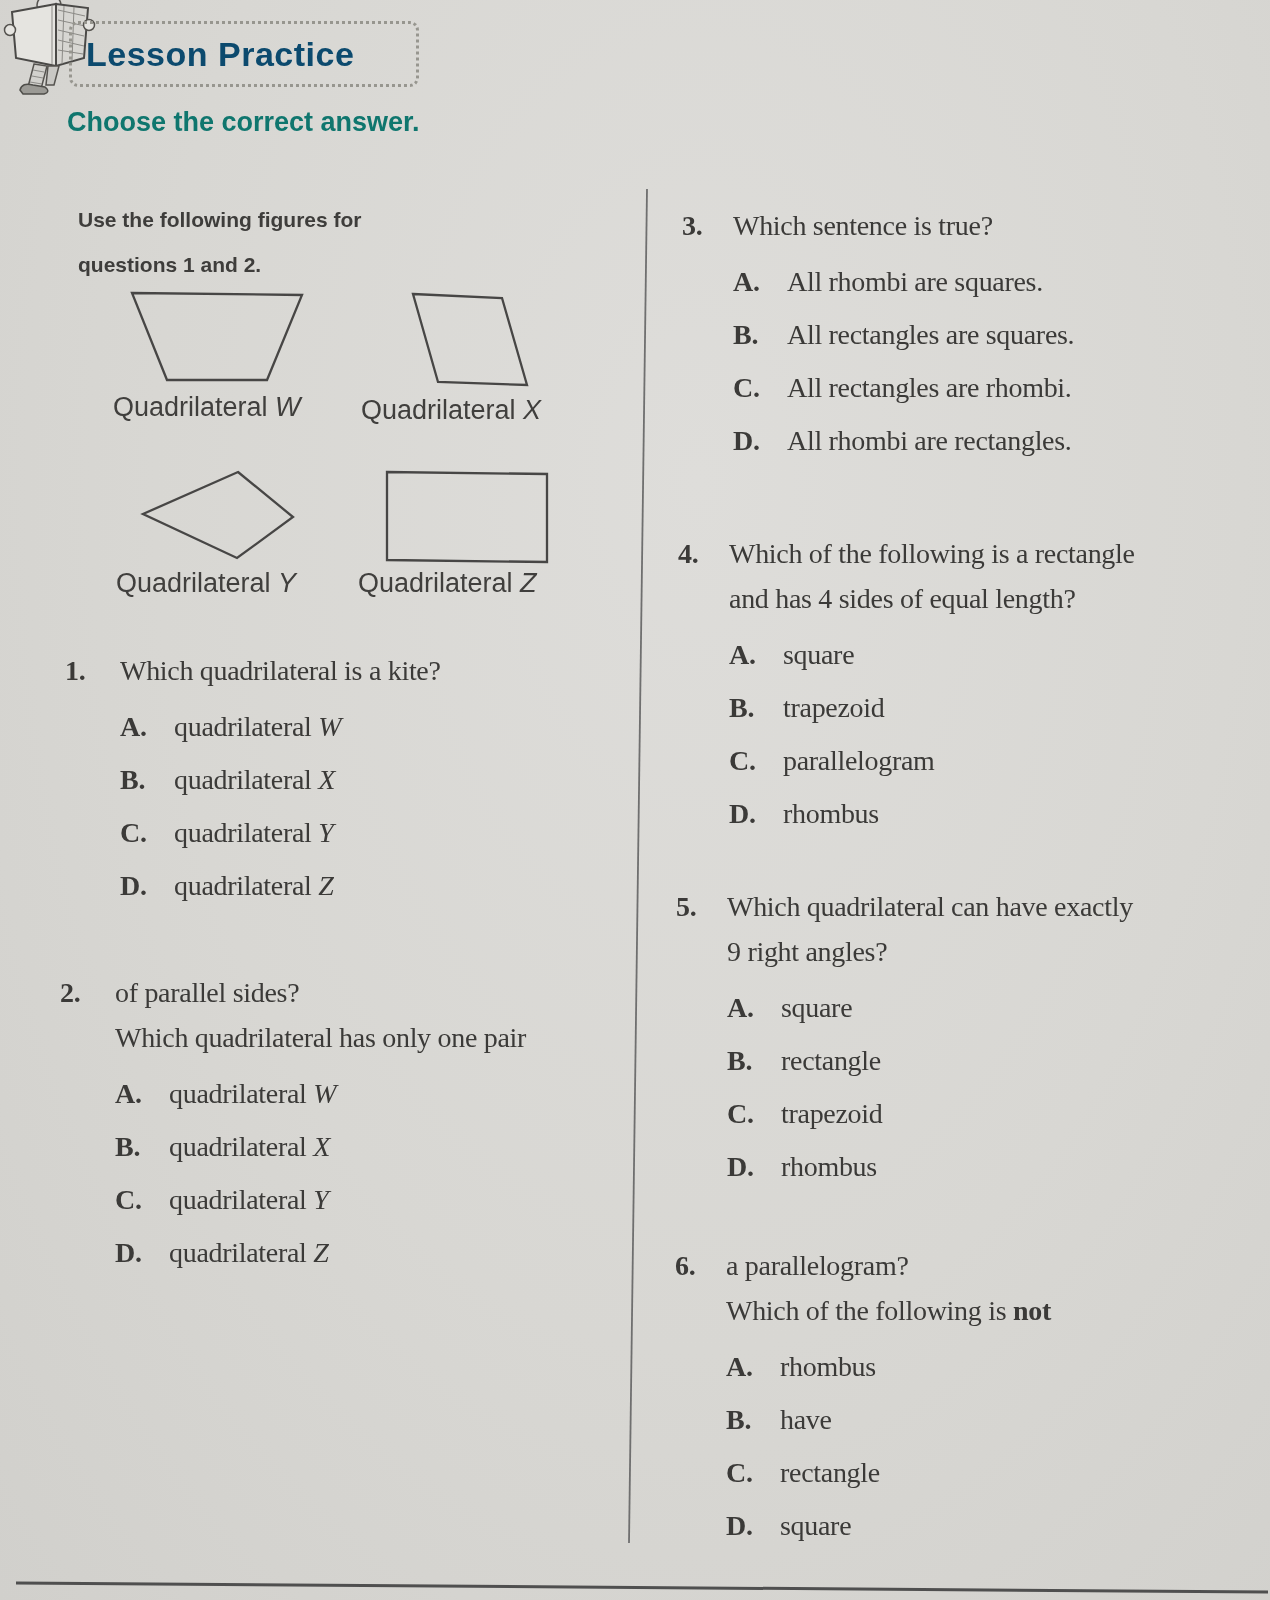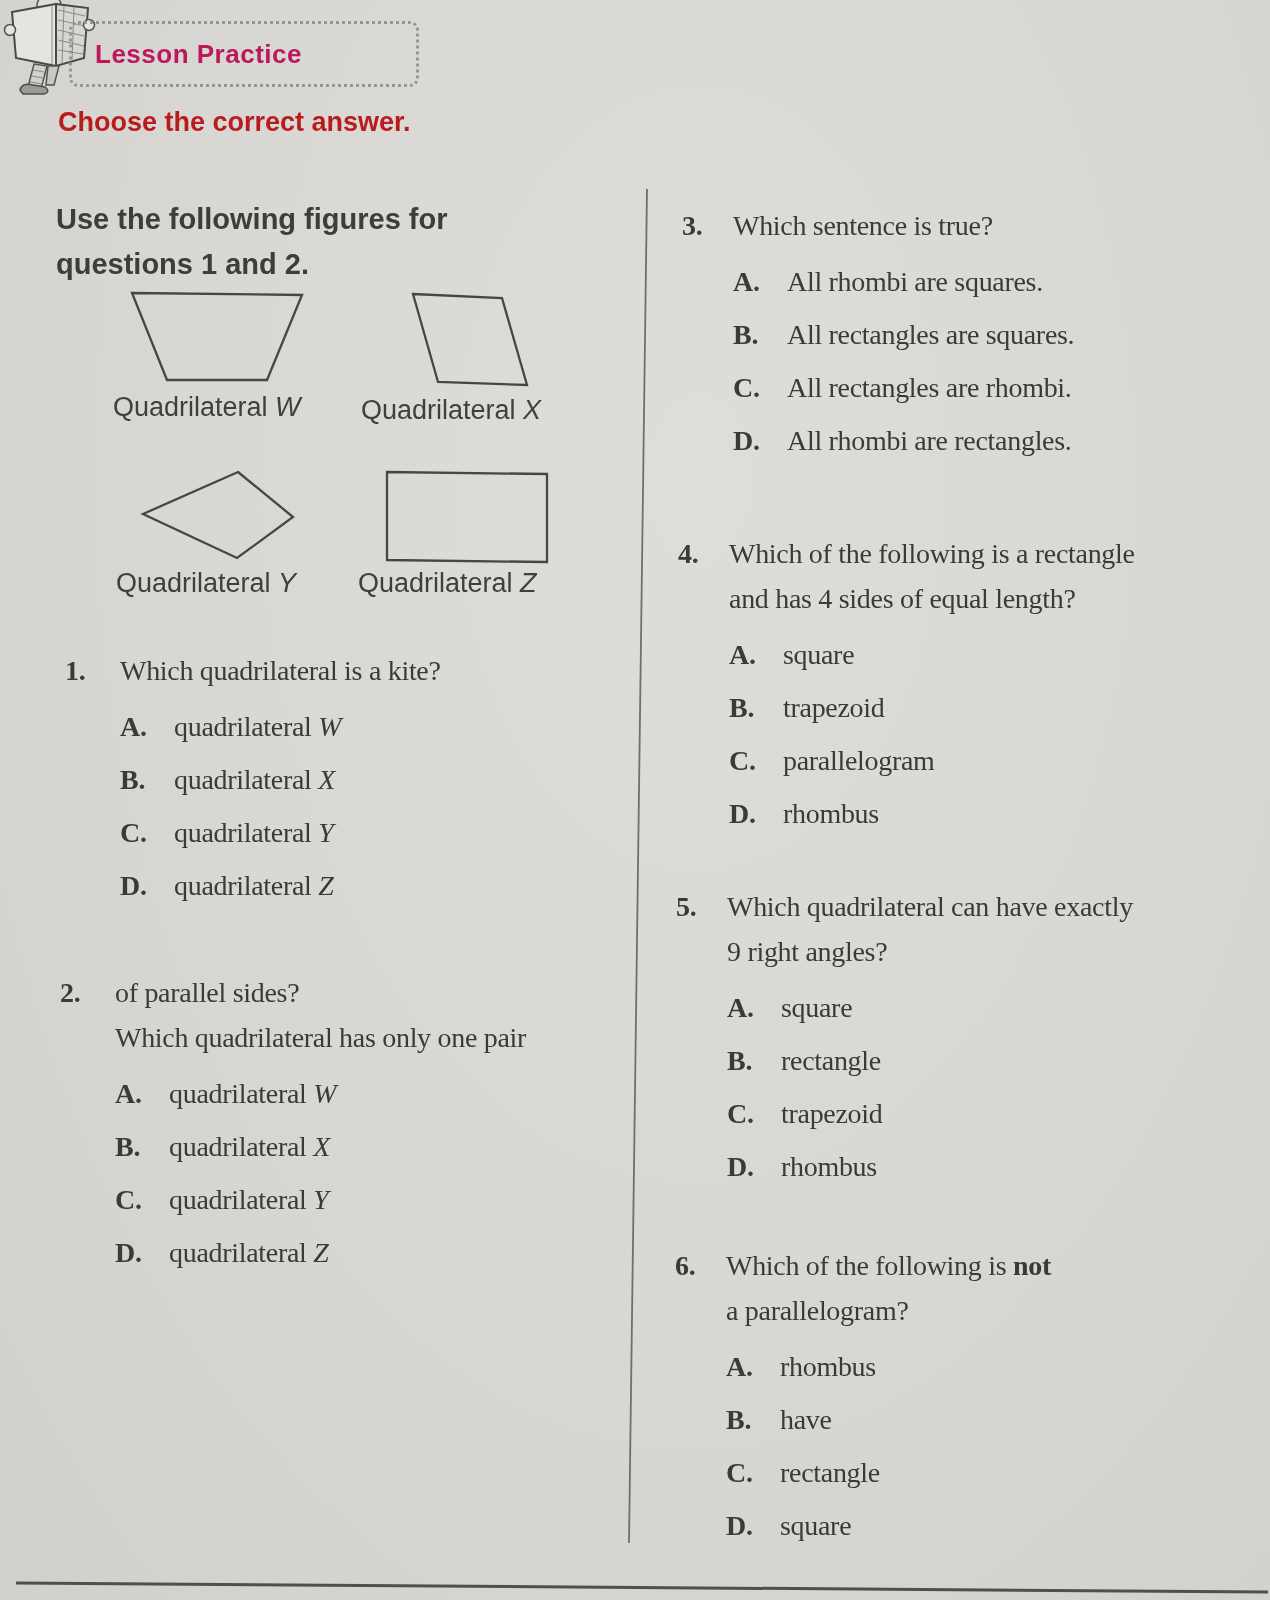--- a/index.html
+++ b/index.html
@@ -10,27 +10,27 @@
     color:#3d3c3a;
   }
   .abs{position:absolute;}
   
   .title-box{
     position:absolute;left:69px;top:21px;width:344px;height:60px;
     border:3px dotted #97968f;border-radius:9px;
     display:flex;align-items:center;
   }
   .title{
-    margin-left:23px;font-size:26px;font-weight:bold;color:#be185d;letter-spacing:.5px;
+    margin-left:14px;font-size:34px;font-weight:bold;color:#0c4a6e;letter-spacing:.5px;
   }
   .subtitle{
-    position:absolute;left:58px;top:107px;font-size:27px;font-weight:bold;color:#b91c1c;
+    position:absolute;left:67px;top:107px;font-size:27px;font-weight:bold;color:#0f766e;
   }
   .fig-intro{
-    position:absolute;left:56px;top:197px;font-size:29px;font-weight:bold;
+    position:absolute;left:78px;top:197px;font-size:21px;font-weight:bold;
     line-height:45px;color:#3e3d3b;width:480px;
   }
   .fig-label{
     position:absolute;font-size:27px;color:#403f3d;white-space:nowrap;
   }
   .fig-label i{font-style:italic;}
   
   .overlay{position:absolute;left:0;top:0;width:1270px;height:1600px;pointer-events:none;}
   
   .question{
@@ -256,22 +256,22 @@
           <div class="opt-letter">D.</div>
           <div class="opt-text"><span>rhombus</span><i></i></div>
         </div>
     </div>
   </div>
 
   <div class="question right-col" id="q6">
     <div class="q-head">
       <div class="q-num">6.</div>
       <div class="q-lines">
+        <div class="q-line">a parallelogram?</div>
         <div class="q-line"><span>Which of the following is </span><b>not</b></div>
-        <div class="q-line">a parallelogram?</div>
       </div>
     </div>
     <div class="options">
       <div class="opt">
           <div class="opt-letter">A.</div>
           <div class="opt-text"><span>rhombus</span><i></i></div>
         </div>
       <div class="opt">
           <div class="opt-letter">B.</div>
           <div class="opt-text"><span>have</span><i></i></div>

